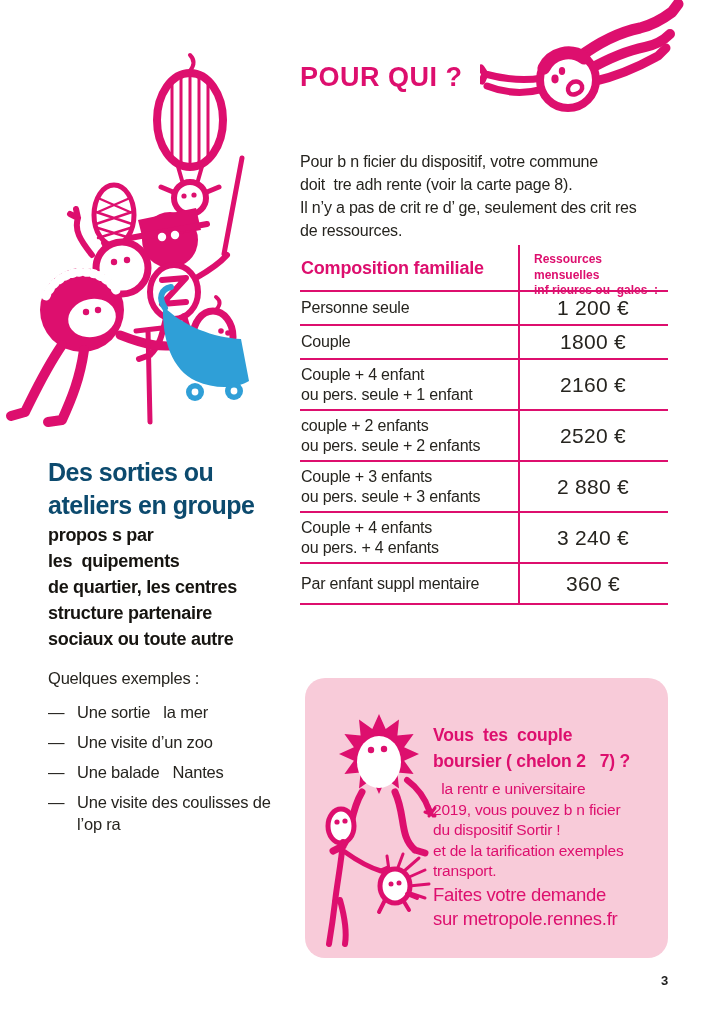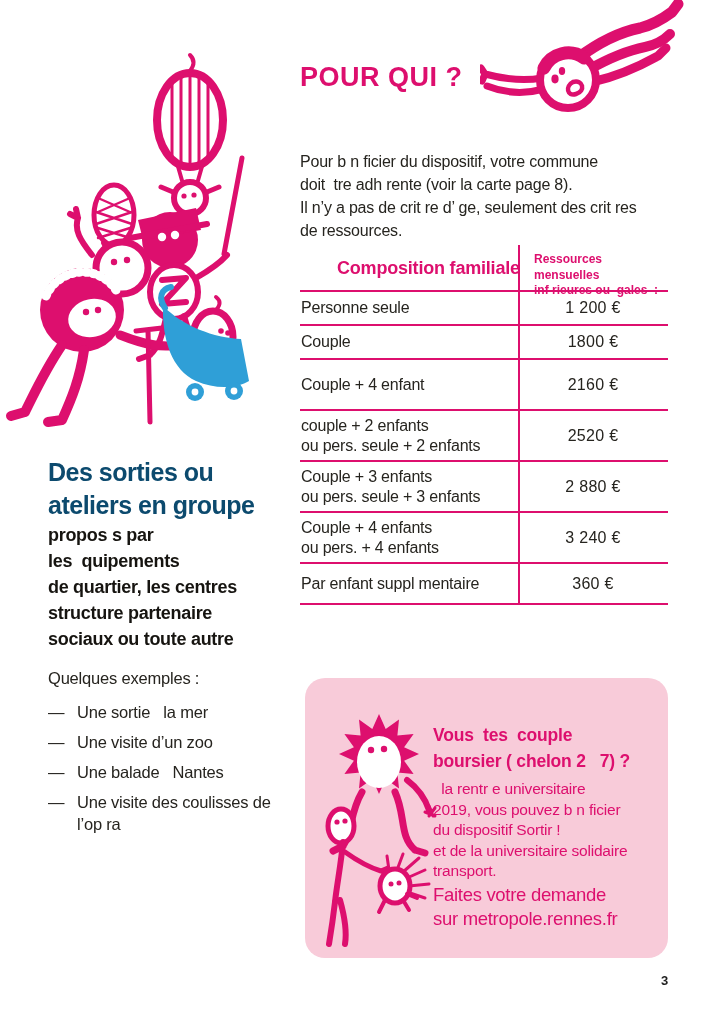--- a/index.html
+++ b/index.html
@@ -27,25 +27,25 @@
   .page-title{
     position:absolute;left:300px;top:62px;
     font-size:27px;font-weight:700;letter-spacing:.5px;color:var(--magenta);
   }
   
   .intro{position:absolute;left:300px;top:150px;font-size:16px;line-height:23px;letter-spacing:-.2px;color:var(--bodytext);}
   
   .rtable{position:absolute;left:300px;top:245px;width:368px;}
   .rtable .vline{position:absolute;left:218px;top:0;bottom:0;width:2px;background:var(--magenta);}
   .thead{position:relative;height:47px;border-bottom:2px solid var(--magenta);box-sizing:border-box;}
-  .comp-h{position:absolute;left:1px;top:13px;font-size:18px;font-weight:700;color:var(--magenta);letter-spacing:-.2px;margin-left:36px;}
+  .comp-h{position:absolute;left:1px;top:13px;font-size:18px;font-weight:700;color:var(--magenta);letter-spacing:-.2px;}
   .res-h{position:absolute;left:234px;top:7px;font-size:12px;font-weight:700;line-height:15.5px;color:var(--magenta);}
   .trow{display:flex;border-bottom:2px solid var(--magenta);box-sizing:border-box;align-items:center;}
   .trow .lbl{width:218px;padding-left:1px;font-size:16px;line-height:20px;letter-spacing:-.2px;box-sizing:border-box;}
-  .trow .val{width:148px;margin-left:1px;text-align:center;font-size:16px;letter-spacing:.3px;}
+  .trow .val{width:148px;margin-left:1px;text-align:center;font-size:21px;letter-spacing:.3px;}
   .h34{height:34px;} .h51{height:51px;} .h41{height:41px;}
   
   .sb-heading{position:absolute;left:48px;top:456px;font-size:25px;font-weight:700;line-height:33px;letter-spacing:-.5px;color:#0c4a6e;}
   .sb-sub{position:absolute;left:48px;top:522px;font-size:18px;font-weight:700;line-height:26px;letter-spacing:-.3px;color:#161410;}
   .ex-title{position:absolute;left:48px;top:669px;font-size:16.5px;letter-spacing:-.2px;}
   .ex-list{position:absolute;left:48px;top:701px;width:236px;}
   .ex-item{display:flex;margin-bottom:8px;font-size:16.5px;line-height:22px;letter-spacing:-.2px;}
   .ex-item .dash{width:29px;flex:none;}
   .ex-item .txt{width:197px;}
   
@@ -180,20 +180,21 @@
     </div>
     <div class="trow h34">
       <div class="lbl">
           <div class="pre">Couple</div>
         </div>
       <div class="val pre">1800 €</div>
     </div>
     <div class="trow h51">
       <div class="lbl">
           <div class="pre">Couple + 4 enfant</div>
+          <div class="pre">ou pers. seule + 1 enfant</div>
         </div>
       <div class="val pre">2160 €</div>
     </div>
     <div class="trow h51">
       <div class="lbl">
           <div class="pre">couple + 2 enfants</div>
           <div class="pre">ou pers. seule + 2 enfants</div>
         </div>
       <div class="val pre">2520 €</div>
     </div>
@@ -280,21 +281,21 @@
       </g>
     </svg>
     <div class="promo-title">
       <div class="pre">Vous  tes  couple</div>
       <div class="pre">boursier ( chelon 2   7) ?</div>
     </div>
     <div class="promo-body">
       <div class="pre">  la rentr e universitaire</div>
       <div class="pre">2019, vous pouvez b n ficier</div>
       <div class="pre">du dispositif Sortir !</div>
-      <div class="pre">et de la universitaire solidaire</div>
+      <div class="pre">et de la tarification exemples</div>
       <div class="pre">transport.</div>
     </div>
     <div class="promo-cta">
       <div class="pre">Faites votre demande</div>
       <div class="pre">sur metropole.rennes.fr</div>
     </div>
   </div>
 
   <div class="page-number">3</div>
 

